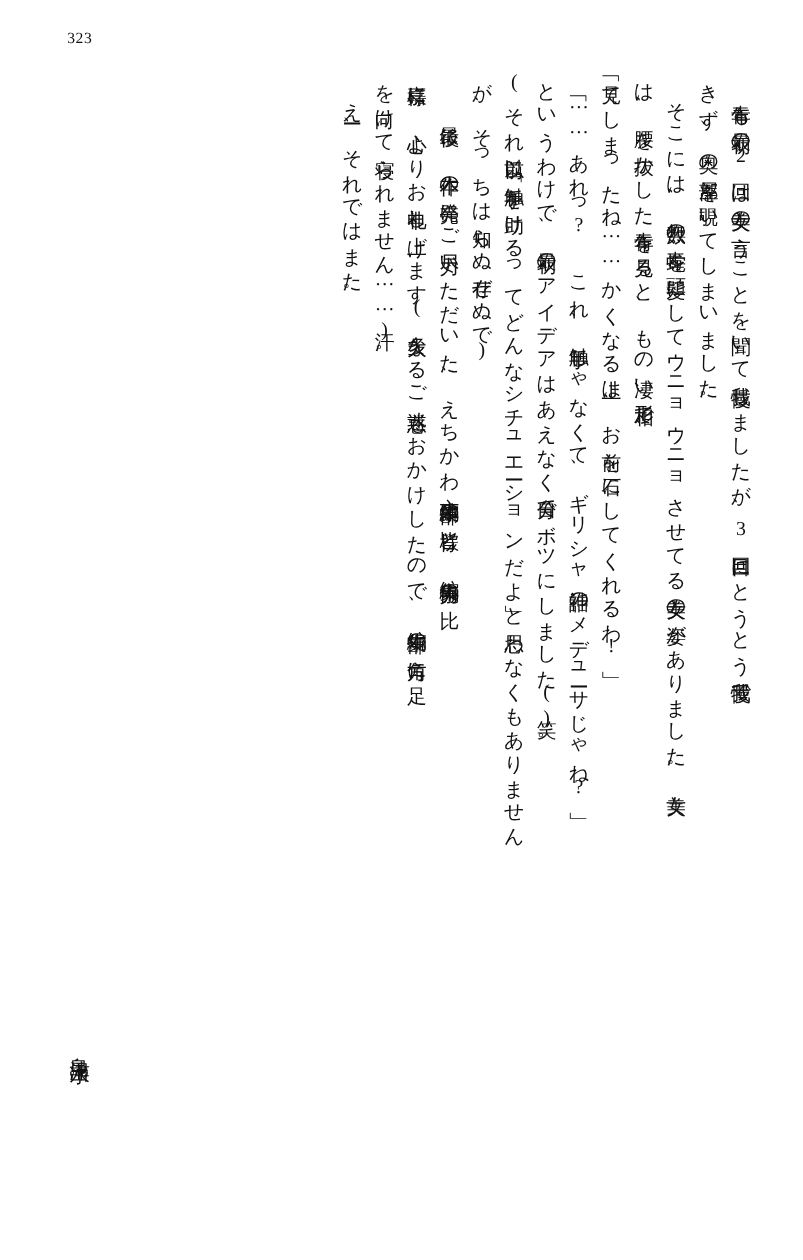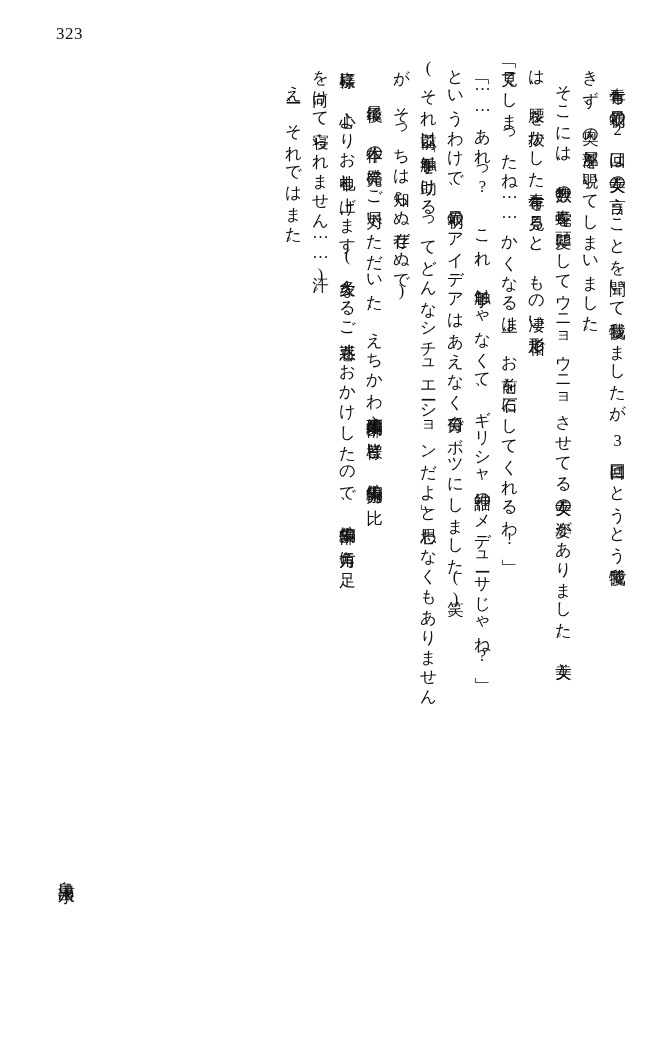--- a/index.html
+++ b/index.html
@@ -23,21 +23,21 @@
     width: 669px;
     height: 1050px;
     background: #ffffff;
   }
 
   
   #page-number {
     position: absolute;
     left: 56px;
     top: 24px;
-    font-size: 17px;
+    font-size: 13px;
     letter-spacing: 0.5px;
     color: #111;
     font-family: "Liberation Serif", "DejaVu Serif", serif;
   }
 
   
   #body-text {
     position: absolute;
     right: 44px;
     top: 58px;

